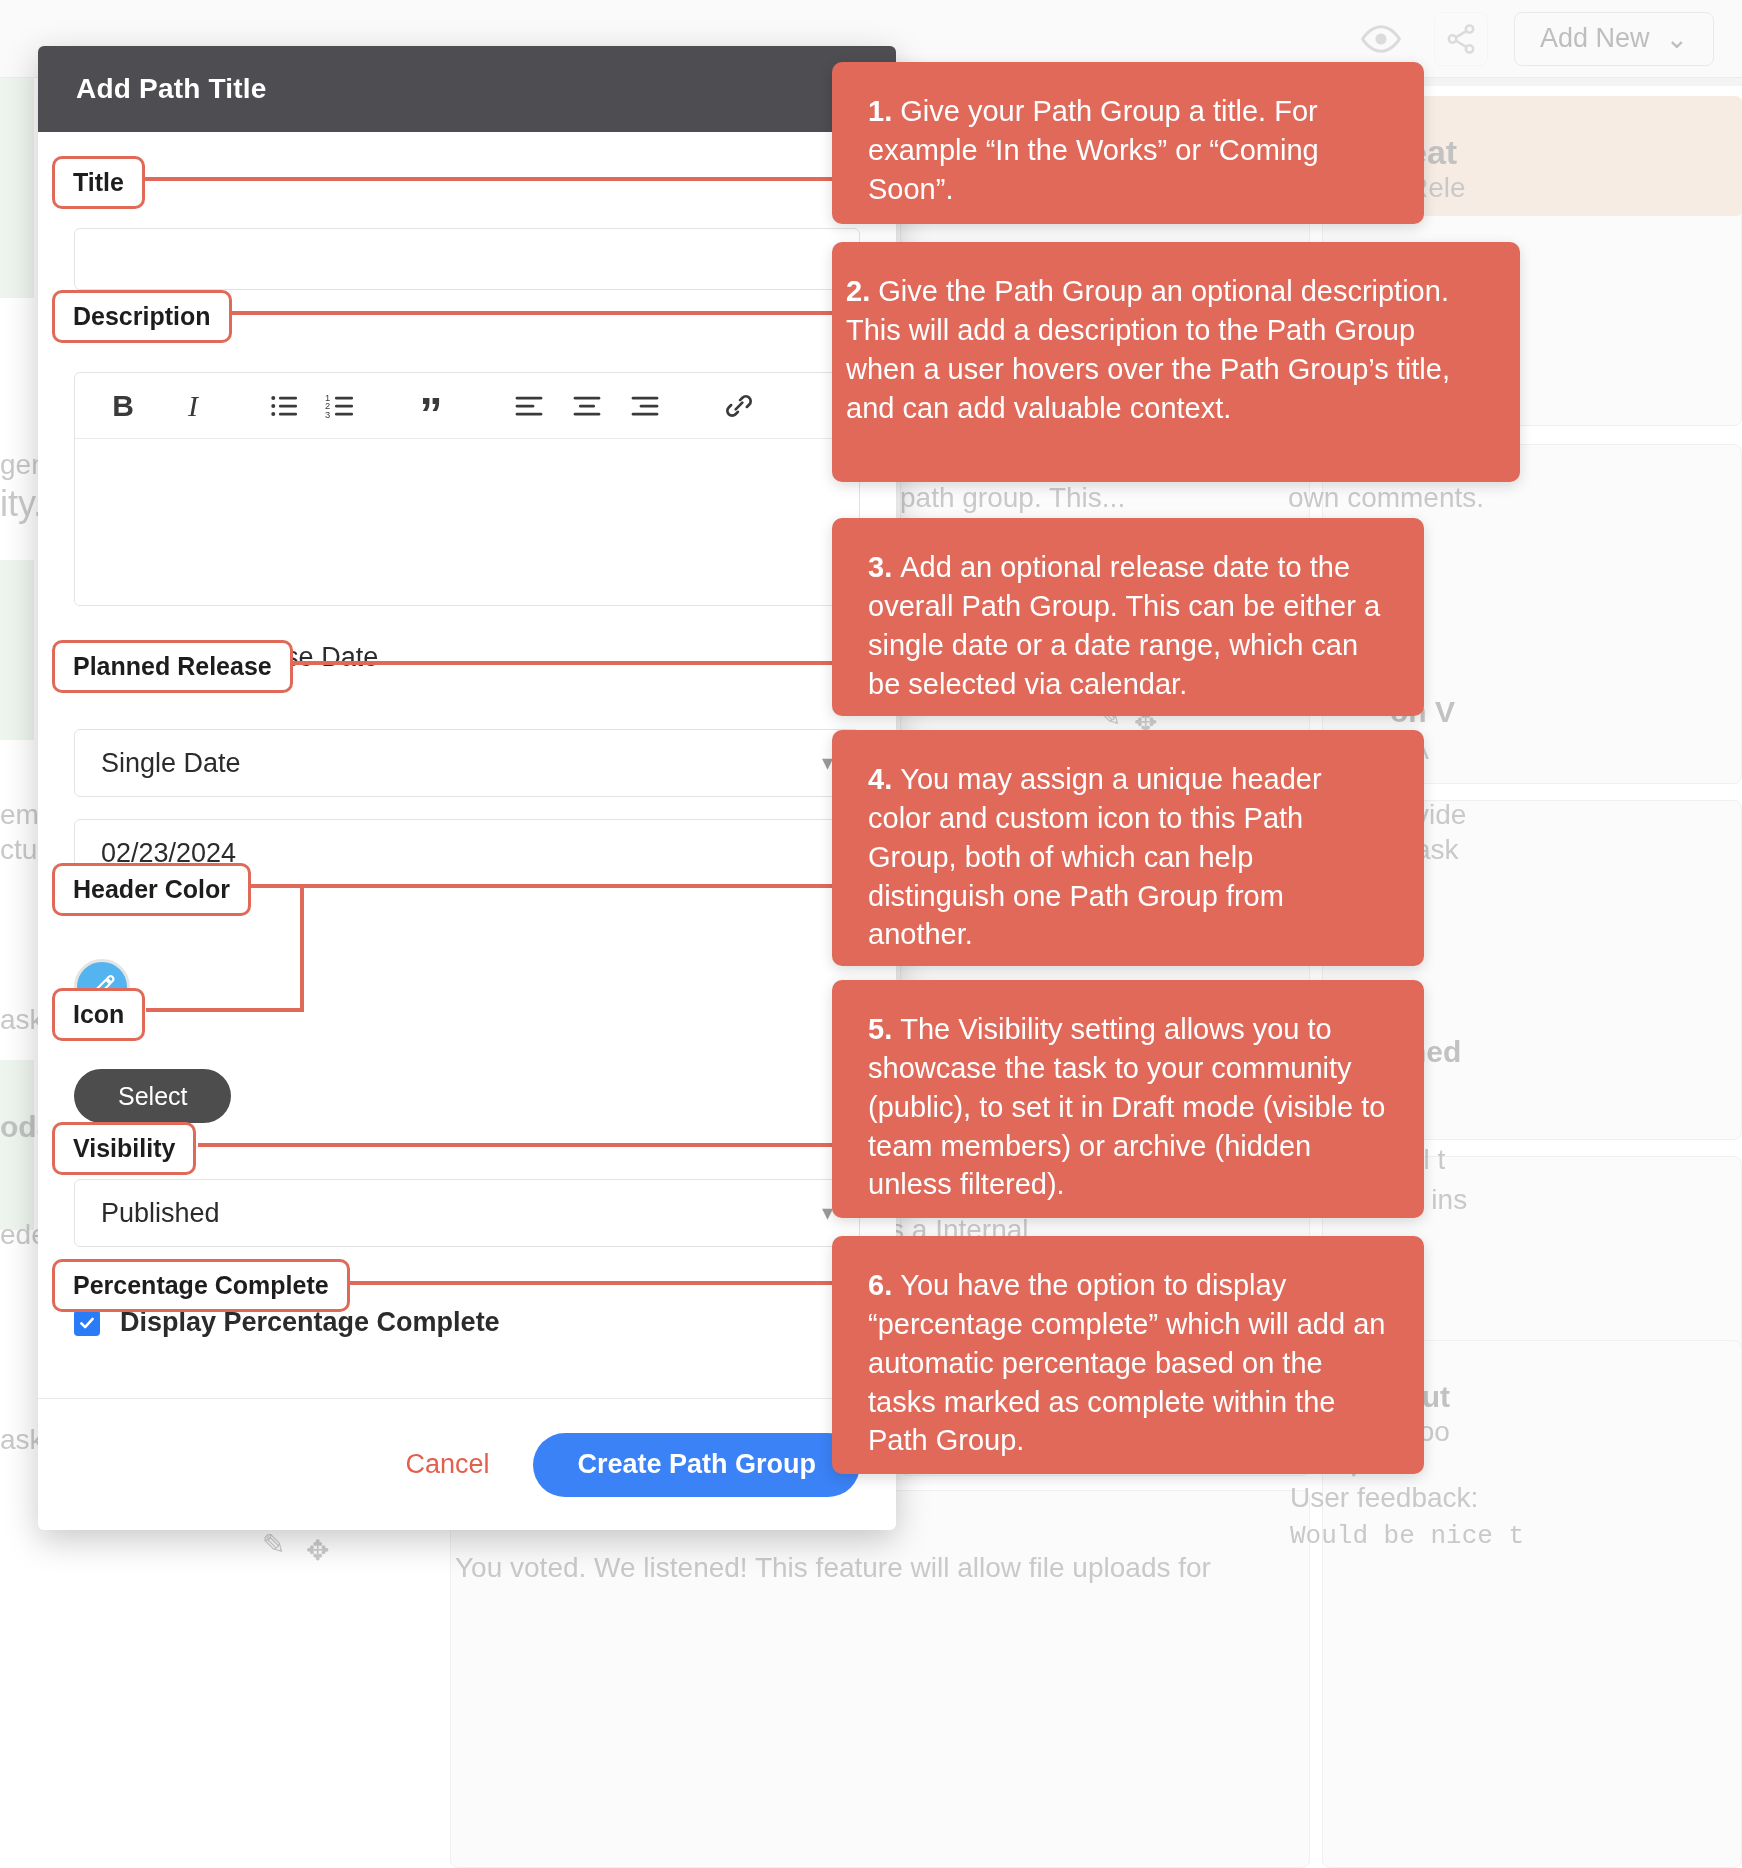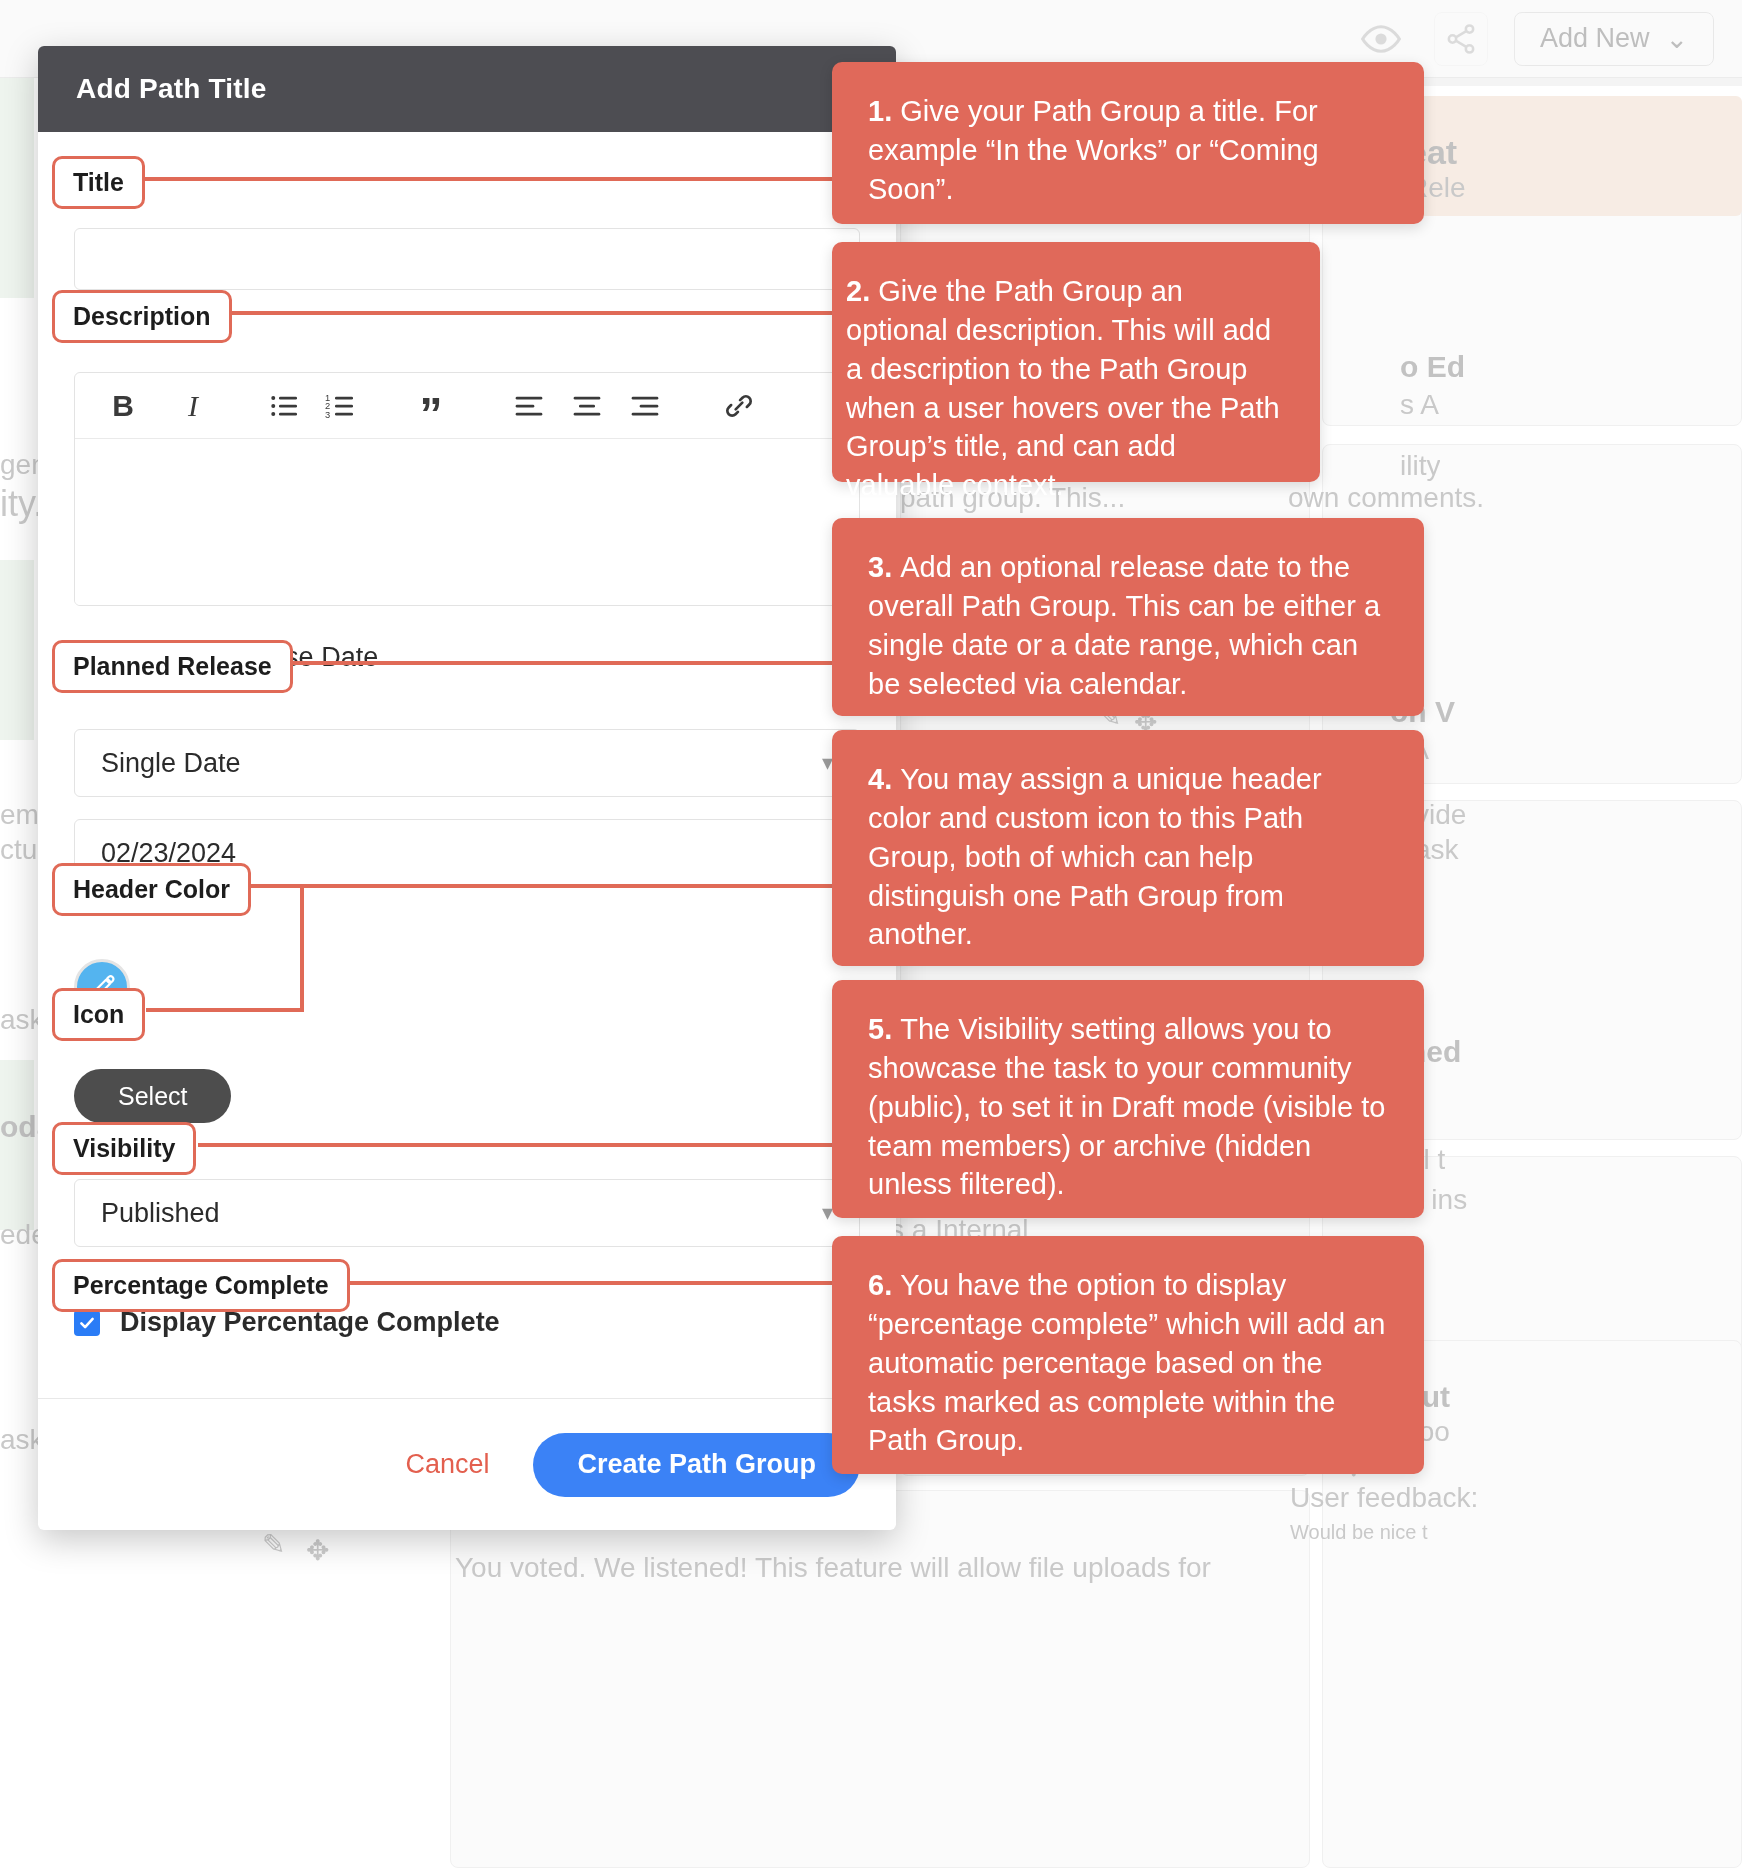--- a/index.html
+++ b/index.html
@@ -192,21 +192,21 @@
       <div class="bg-text b" style="left: 1408px; top: 1030px; font-size: 30px;">ned</div>
       <div class="bg-text" style="left: 1408px; top: 1140px; font-size: 28px;">ol t</div>
       <div class="bg-text b" style="left: 0px; top: 1105px; font-size: 30px;">odat</div>
       <div class="bg-text" style="left: 1408px; top: 1180px; font-size: 28px;">n ins</div>
       <div class="bg-text" style="left: 0px; top: 1215px; font-size: 28px;">ede</div>
       <div class="bg-text" style="left: 890px; top: 1210px; font-size: 28px;">s a  Internal</div>
       <div class="bg-text b" style="left: 1400px; top: 1375px; font-size: 30px;">Aut</div>
       <div class="bg-text" style="left: 1400px; top: 1412px; font-size: 28px;">Soo</div>
       <div class="bg-text" style="left: 0px; top: 1420px; font-size: 28px;">asks</div>
       <div class="bg-text" style="left: 1290px; top: 1478px; font-size: 28px;">User feedback:</div>
-      <div class="bg-text" style="left: 1290px; top: 1518px; font-size: 20px;">Would be nice t</div>
+      <div class="bg-text" style="left: 1290px; top: 1518px; font-size: 26px; font-family: Liberation Mono, monospace;">Would be nice t</div>
       <div class="bg-text" style="left: 455px; top: 1548px; font-size: 28px;">You voted. We listened! This feature will allow file uploads for</div>
     </div>
 
   <div class="bg-topbar">
     <div class="bg-icon-btn">
       <svg viewBox="0 0 24 24" width="42" height="42" fill="none" stroke="#9d9d9d" stroke-width="1.8">
         <path d="M1.5 12s4-7 10.5-7 10.5 7 10.5 7-4 7-10.5 7S1.5 12 1.5 12z"></path>
         <circle cx="12" cy="12" r="3.2" fill="#9d9d9d" stroke="none"></circle>
       </svg>
     </div>
@@ -384,21 +384,21 @@
 <div class="anno-label" style="left:52px; top:863px;">Header Color</div>
 <div class="anno-label" style="left:52px; top:988px;">Icon</div>
 <div class="anno-label" style="left:52px; top:1122px;">Visibility</div>
 <div class="anno-label" style="left:52px; top:1259px;">Percentage Complete</div>
 
 <div class="callout" style="left:832px; top:62px;   width:592px; height:162px;">
   <b>1. </b>
   <span>Give your Path Group a title. For example “In the Works” or “Coming Soon”.</span>
 </div>
 
-<div class="callout" style="left:832px; top:242px;  width:488px; height:240px;padding-left:14px;">
+<div class="callout" style="left:832px; top:242px;  width:688px; height:240px;padding-left:14px;">
   <b>2. </b>
   <span>Give the Path Group an optional description. This will add a description to the Path Group when a user hovers over the Path Group’s title, and can add valuable context.</span>
 </div>
 
 <div class="callout" style="left:832px; top:518px;  width:592px; height:198px;">
   <b>3. </b>
   <span>Add an optional release date to the overall Path Group. This can be either a single date or a date range, which can be selected via calendar.</span>
 </div>
 
 <div class="callout" style="left:832px; top:730px;  width:592px; height:236px;">

